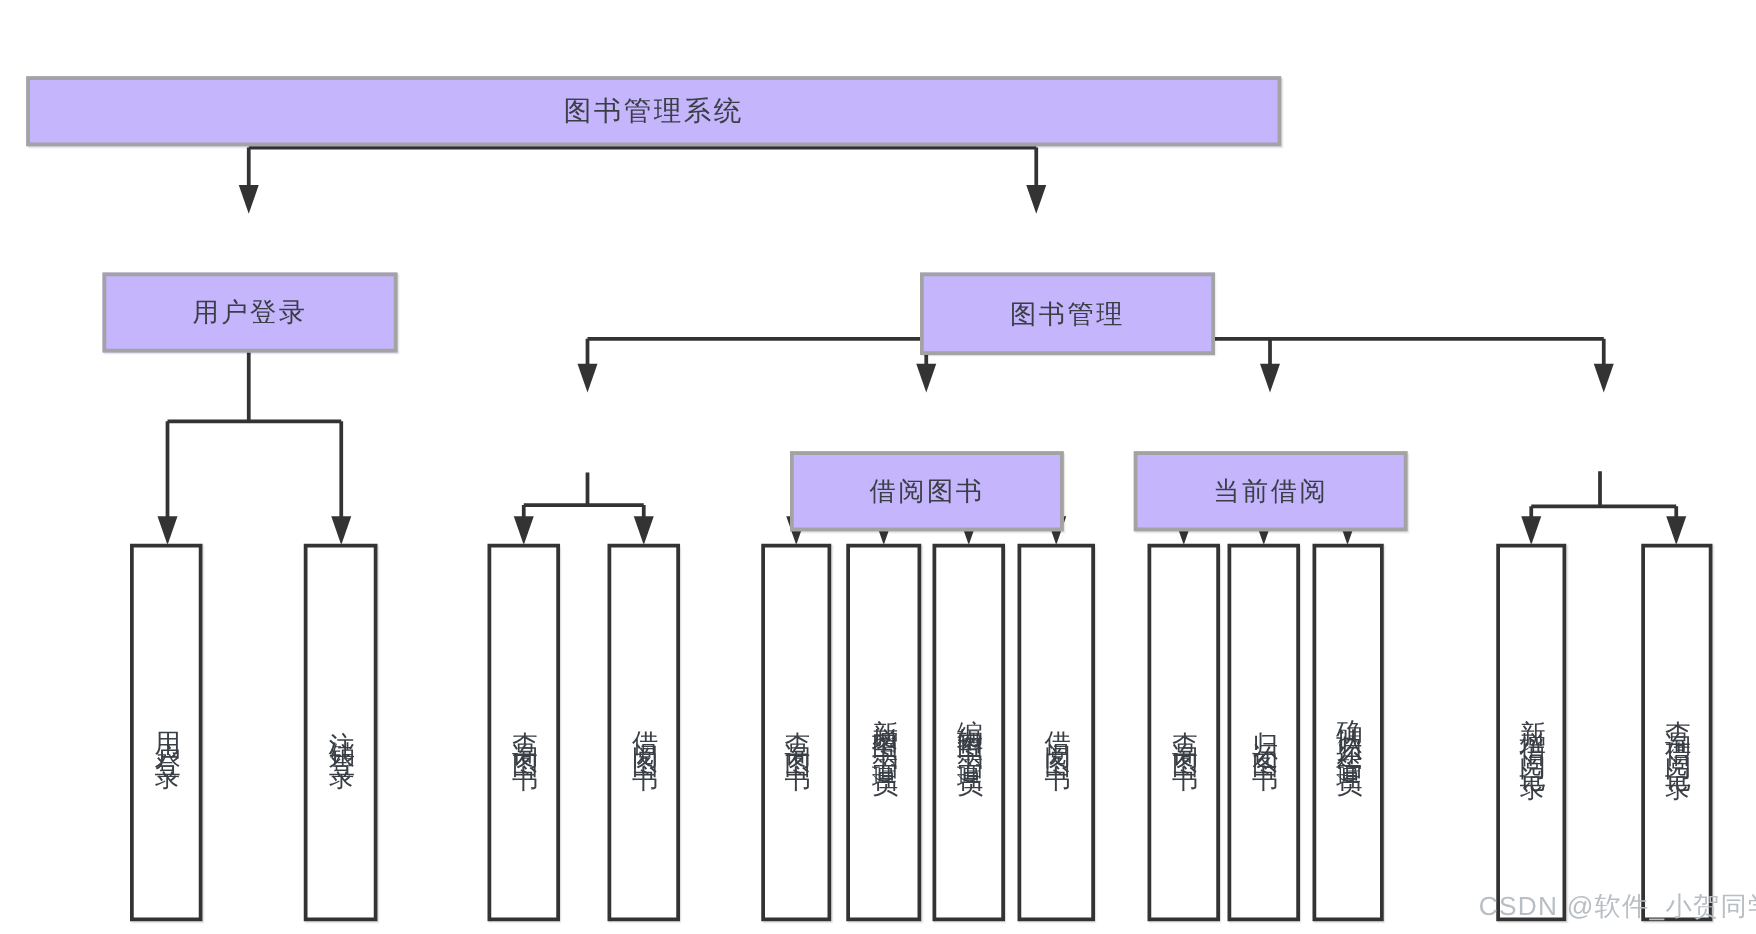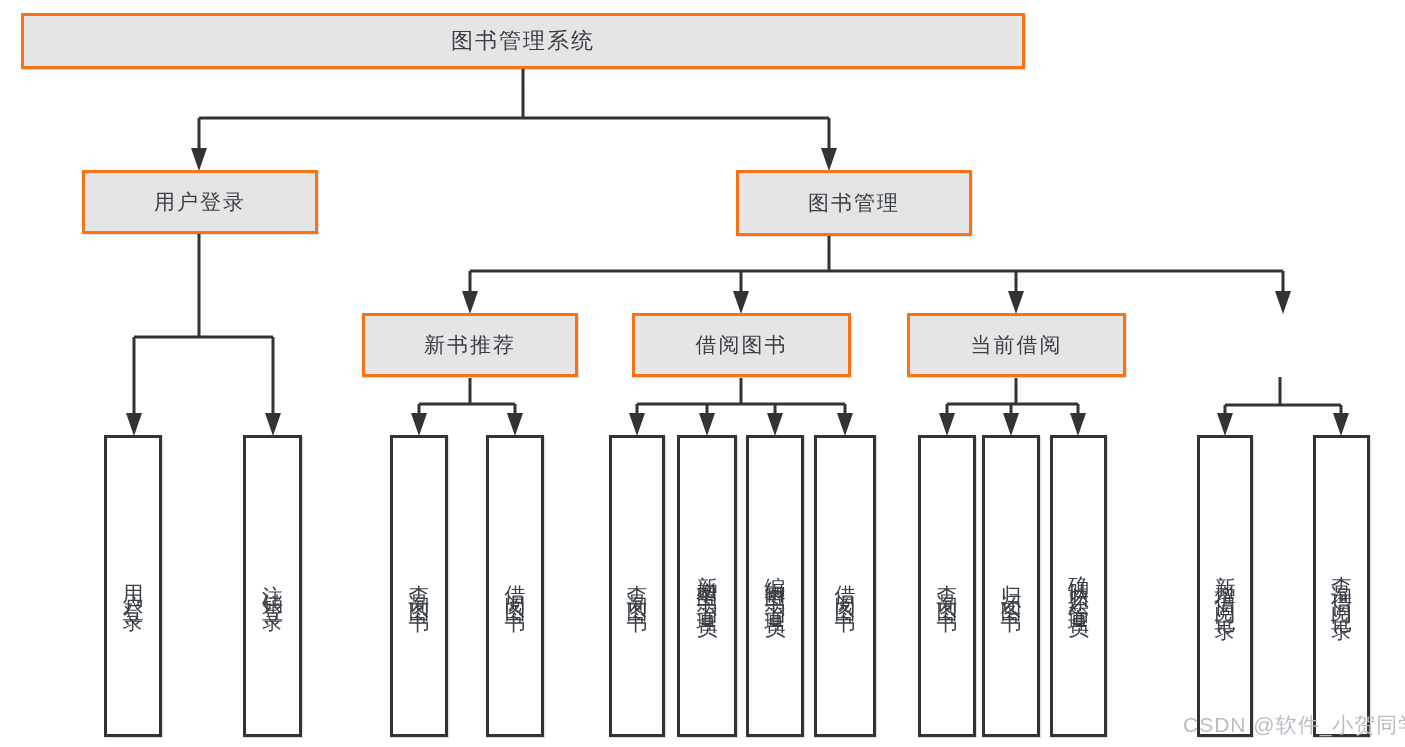--- a/index.html
+++ b/index.html
@@ -2,24 +2,25 @@
 <html><head>
 <meta charset="utf-8">
 <style>
   html,body { margin:0; padding:0; background:#ffffff; }
   .stage {
     position:relative; width:1405px; height:747px; background:#ffffff;
     font-family:"Liberation Sans", sans-serif; color:#3a3e45; overflow:hidden;
   }
   .stage svg { position:absolute; left:0; top:0; }
   .node {
-    position:absolute; box-sizing:border-box; background:#e5e5e5;
-    border:3px solid #f97316; display:flex; align-items:center; justify-content:center;
+    position:absolute; box-sizing:border-box; background:#c4b5fd;
+    border:3px solid #a3a3a3; display:flex; align-items:center; justify-content:center;
     font-size:21px; letter-spacing:2px; white-space:nowrap; z-index:2;
     box-shadow:1px 1px 1px rgba(0,0,0,0.12);
+    margin-top:48px;
   }
   .node.root { font-size:22px; }
   .vnode {
     position:absolute; box-sizing:border-box; background:#ffffff;
     border:3px solid #333333; display:flex; align-items:center; justify-content:center;
     writing-mode:vertical-lr; text-orientation:mixed;
     font-size:21px; letter-spacing:9px; z-index:2;
     box-shadow:1px 1px 1px rgba(0,0,0,0.12);
   }
   .watermark {
@@ -94,21 +95,20 @@
       <polygon points="1217,413 1233,413 1225,436"></polygon>
       <polygon points="1333,413 1349,413 1341,436"></polygon>
     </g>
   </svg>
 
   <div class="node root" style="left:21px; top:13px; width:1004px; height:56px">图书管理系统</div>
 
   <div class="node" style="left:82px; top:170px; width:236px; height:64px">用户登录</div>
   <div class="node" style="left:736px; top:170px; width:236px; height:66px">图书管理</div>
 
-  <div class="node" style="left:362px; top:313px; width:216px; height:64px">新书推荐</div>
   <div class="node" style="left:632px; top:313px; width:219px; height:64px">借阅图书</div>
   <div class="node" style="left:907px; top:313px; width:219px; height:64px">当前借阅</div>
 
   <div class="vnode" style="left:104px; top:435px; width:58px; height:302px">用户登录</div>
   <div class="vnode" style="left:243px; top:435px; width:59px; height:302px">注销登录</div>
 
   <div class="vnode" style="left:390px; top:435px; width:58px; height:302px">查询图书</div>
   <div class="vnode" style="left:486px; top:435px; width:58px; height:302px">借阅图书</div>
 
   <div class="vnode" style="left:609px; top:435px; width:56px; height:302px">查询图书</div>

